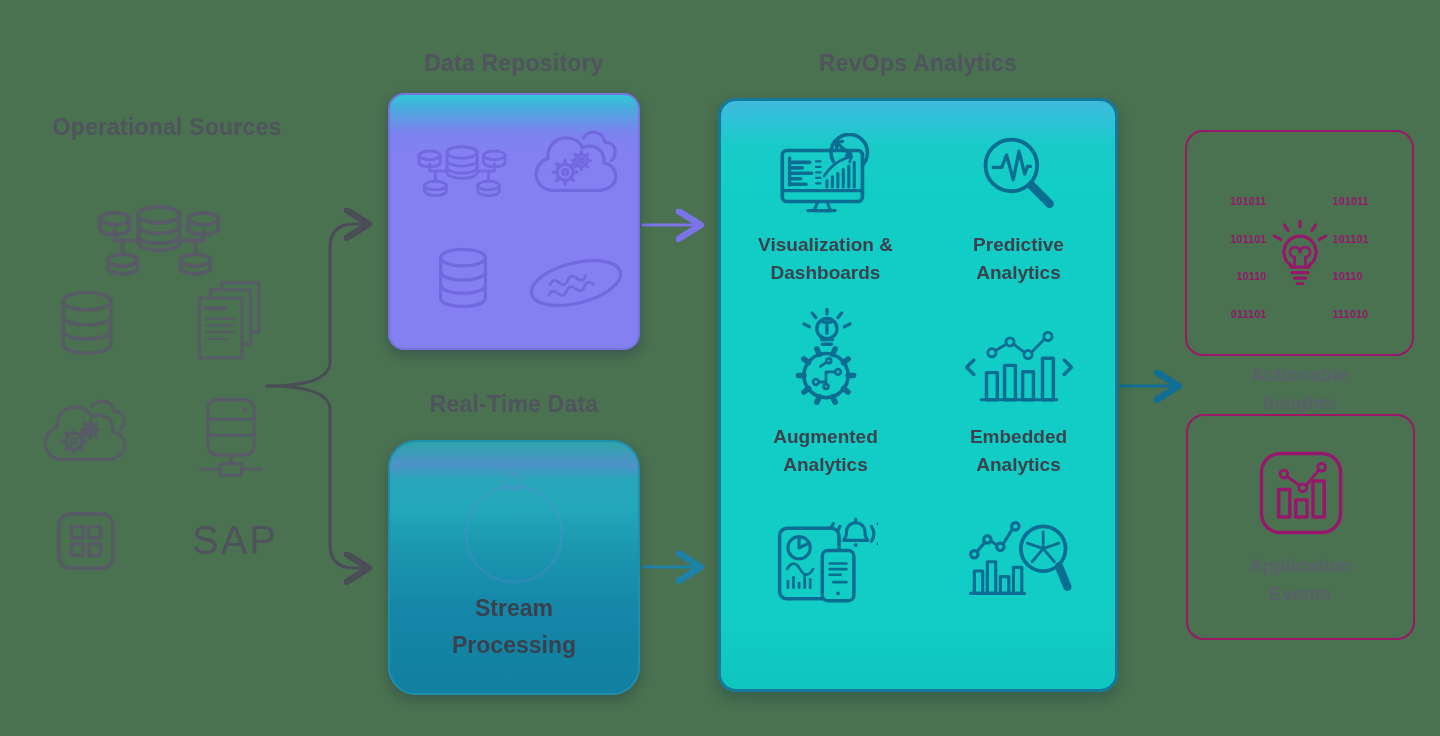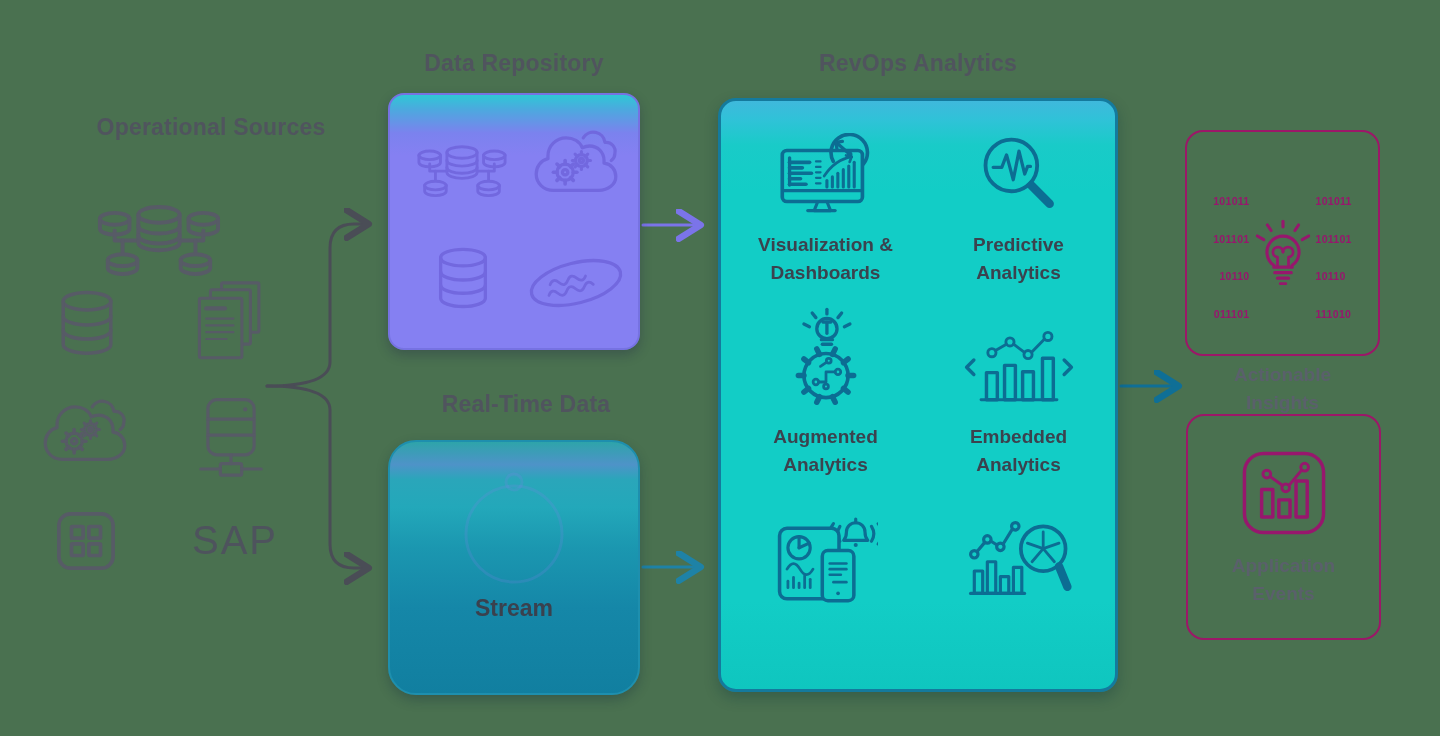--- a/index.html
+++ b/index.html
@@ -17,21 +17,21 @@
     box-shadow:0 5px 12px rgba(15,40,60,.3);}
   .revops-box{left:718px;top:98px;width:400px;height:594px;border-radius:18px;border:3px solid #147A9D;box-sizing:border-box;
     background:linear-gradient(180deg,#3FB9DC 0px,#30C2D8 18px,#19CBC8 44px,#12CDC6 90px,#12CDC6 85%,#0FC6BF 100%);
     box-shadow:0 6px 14px rgba(10,50,60,.3);
     display:grid;grid-template-columns:1fr 1fr;grid-template-rows:192px 192px 1fr;padding-top:24px;padding-left:8px;}
   .cell{display:flex;flex-direction:column;align-items:center;}
   .cell .icon-slot{height:94px;display:flex;align-items:flex-end;justify-content:center;}
   .an-label{margin-top:12px;font-size:19px;font-weight:700;color:#3B424E;text-align:center;line-height:28px;}
   .stream-label{left:0;right:0;top:148px;text-align:center;font-size:23px;font-weight:700;color:#3A414E;line-height:37px;}
   
-  .out-box{width:195px;height:226px;border:2.5px solid #9C1768;border-radius:18px;box-sizing:border-box;
+  .out-box{width:229px;height:226px;border:2.5px solid #9C1768;border-radius:18px;box-sizing:border-box;
     display:flex;flex-direction:column;align-items:center;background:transparent;}
   .out-label{font-size:19px;font-weight:700;color:#5A606B;text-align:center;line-height:28px;}
   .binary{font-size:10.5px;font-weight:700;color:#97176D;line-height:12.5px;letter-spacing:.3px;white-space:pre;}
   .binary.left{text-align:right;}
   .binary.right{text-align:left;}
   .bulb-row{display:flex;align-items:center;margin-top:38px;}
   svg{display:block;}
 </style>
 </head>
 <body>
@@ -110,21 +110,21 @@
   </defs>
   <g fill="none" stroke-linecap="round" stroke-linejoin="round">
     <path d="M267 386 Q330 386 330 362 L330 248 Q330 224 354 224 L366 224" stroke="#4A4D56" stroke-width="3" marker-end="url(#mGray)"></path>
     <path d="M267 386 Q330 386 330 410 L330 544 Q330 568 354 568 L366 568" stroke="#4A4D56" stroke-width="3" marker-end="url(#mGray)"></path>
     <path d="M643 225 H698" stroke="#7B74E9" stroke-width="3" marker-end="url(#mPurple)"></path>
     <path d="M643 567 H698" stroke="#1E82A6" stroke-width="3" marker-end="url(#mTeal)"></path>
     <path d="M1121 386 H1176" stroke="#0F6F96" stroke-width="3" marker-end="url(#mBlue)"></path>
   </g>
 </svg>
 
-<div class="abs section-title" style="left:0;top:114px;width:334px;padding-left:44px;">Operational Sources</div>
+<div class="abs section-title" style="left:0;top:114px;width:334px;">Operational Sources</div>
 
 <svg class="abs" style="left:95px;top:199px;color:#575B66;" width="128" height="77" viewBox="0 0 130 78">
     <use href="#sym-db-cluster"></use>
   </svg>
 <svg class="abs" style="left:56px;top:288px;color:#575B66;" width="62" height="74" viewBox="0 0 70 84">
     <use href="#sym-db"></use>
   </svg>
 <svg class="abs" style="left:196px;top:281px;color:#575B66;--occ:#4A7150;" width="68" height="82" viewBox="0 0 80 96">
   <g fill="none" stroke="currentColor" stroke-width="3.6" stroke-linecap="round" stroke-linejoin="round">
     <rect x="30" y="2" width="44" height="58" rx="2"></rect>
@@ -176,30 +176,31 @@
     </svg>
   <svg class="abs" style="left:130px;top:156px;color:#6F64DC;opacity:.85;" width="112" height="64" viewBox="0 0 116 70">
     <g fill="none" stroke="currentColor" stroke-width="3.6" stroke-linecap="round" stroke-linejoin="round" transform="translate(58,35) rotate(-14)">
       <ellipse rx="50" ry="22"></ellipse>
       <path d="M-28 -5 q5 -7 10 0 q5 7 10 0 q5 -7 10 0 q5 7 10 0" stroke-width="3"></path>
       <path d="M-32 6 q5 -7 10 0 q5 7 10 0 q5 -7 10 0 q5 7 10 0 q5 -7 10 0" stroke-width="3"></path>
     </g>
   </svg>
 </div>
 
-<div class="abs section-title" style="left:400px;top:391px;width:252px;">Real-Time Data</div>
+<div class="abs section-title" style="left:388px;top:391px;width:252px;">Real-Time Data</div>
 <div class="abs rt-box">
   <svg class="abs" style="left:0;top:0;" width="248" height="200" viewBox="0 0 248 200">
     <g fill="none" stroke="rgba(125,130,235,.20)" stroke-width="3">
       <circle cx="124" cy="92" r="48"></circle>
         <circle cx="124" cy="40" r="8"></circle>
     </g>
   </svg>
   <div class="abs stream-label">
     <div>Stream</div>
+    <div>Processing</div>
   </div>
 </div>
 
 <div class="abs section-title" style="left:718px;top:50px;width:400px;">RevOps Analytics</div>
 <div class="abs revops-box">
 
   <div class="cell">
     <div class="icon-slot">
       <svg width="102" height="86" viewBox="0 0 112 92" style="color:#0C6D93;">
         <g fill="none" stroke="currentColor" stroke-width="3.6" stroke-linecap="round" stroke-linejoin="round">

